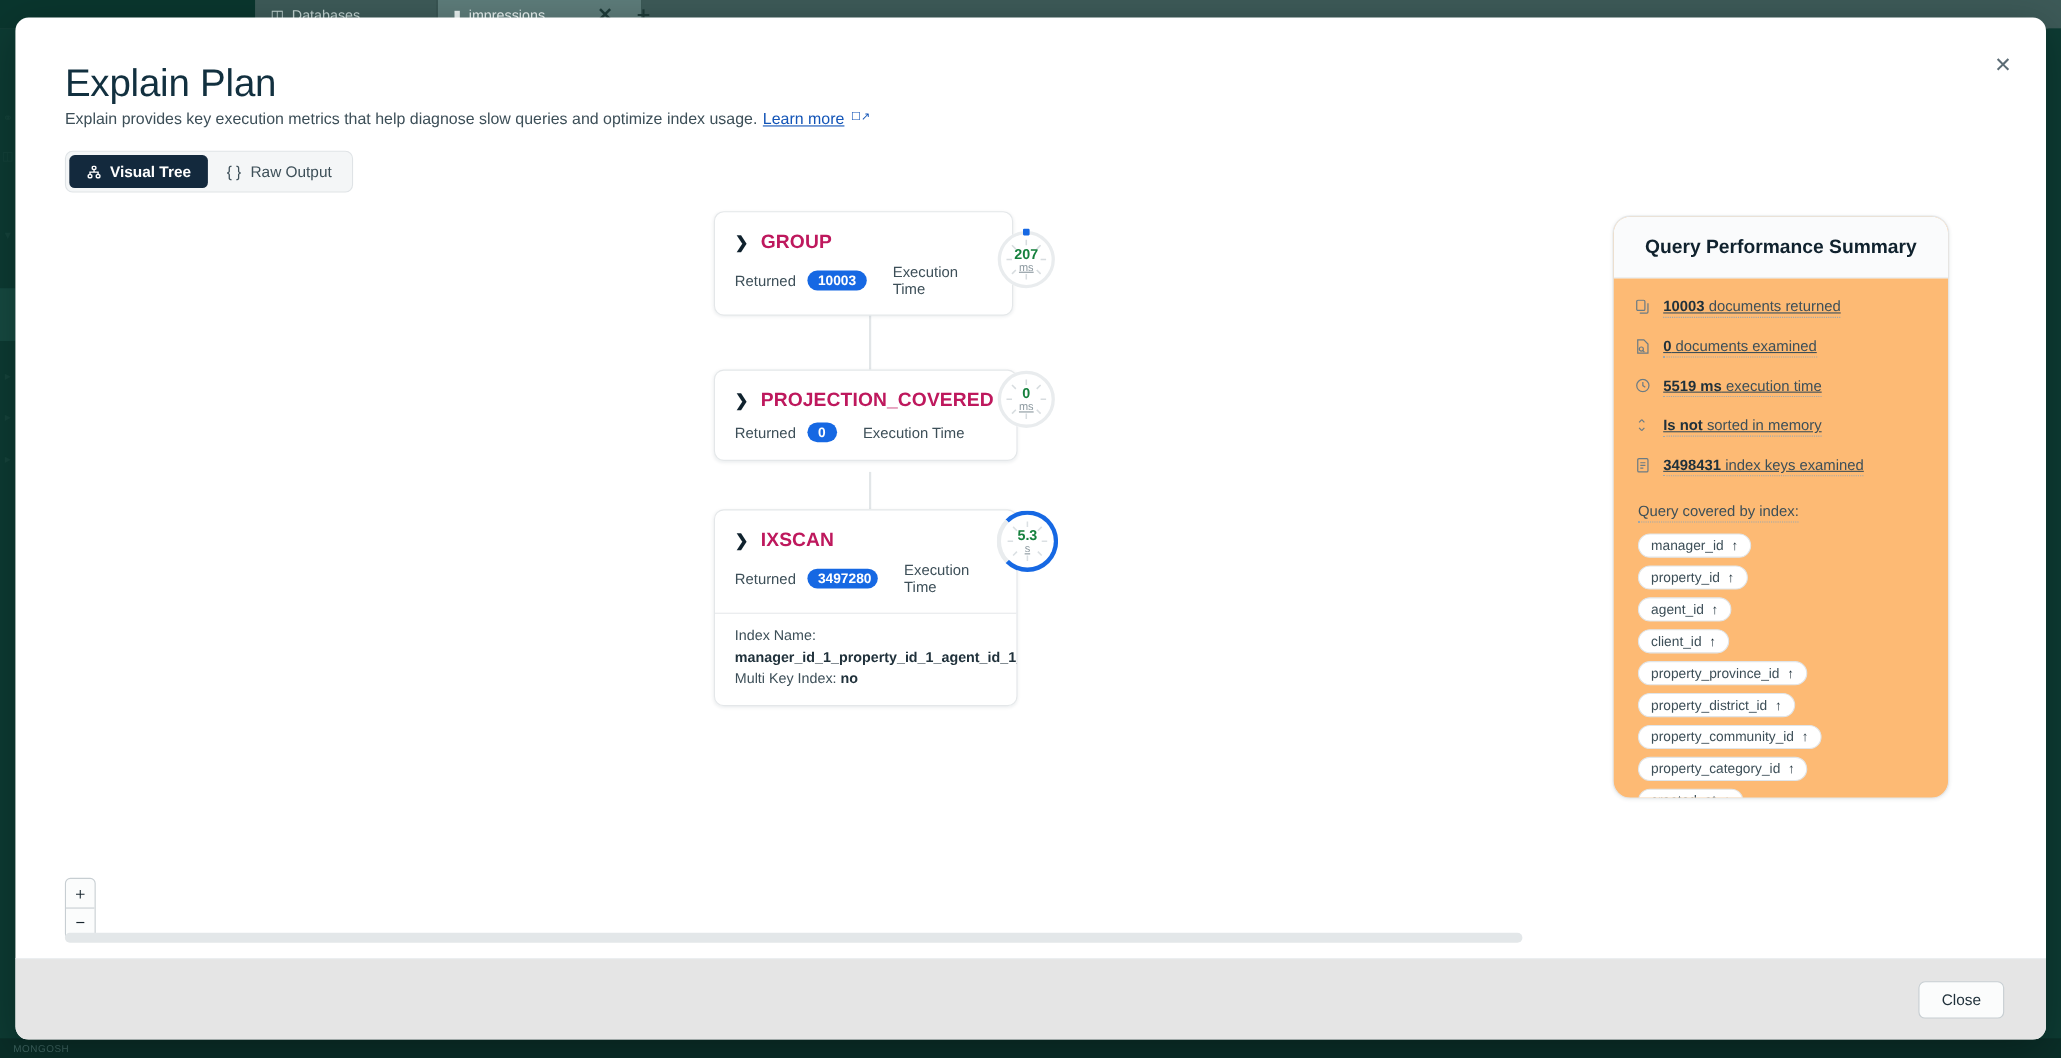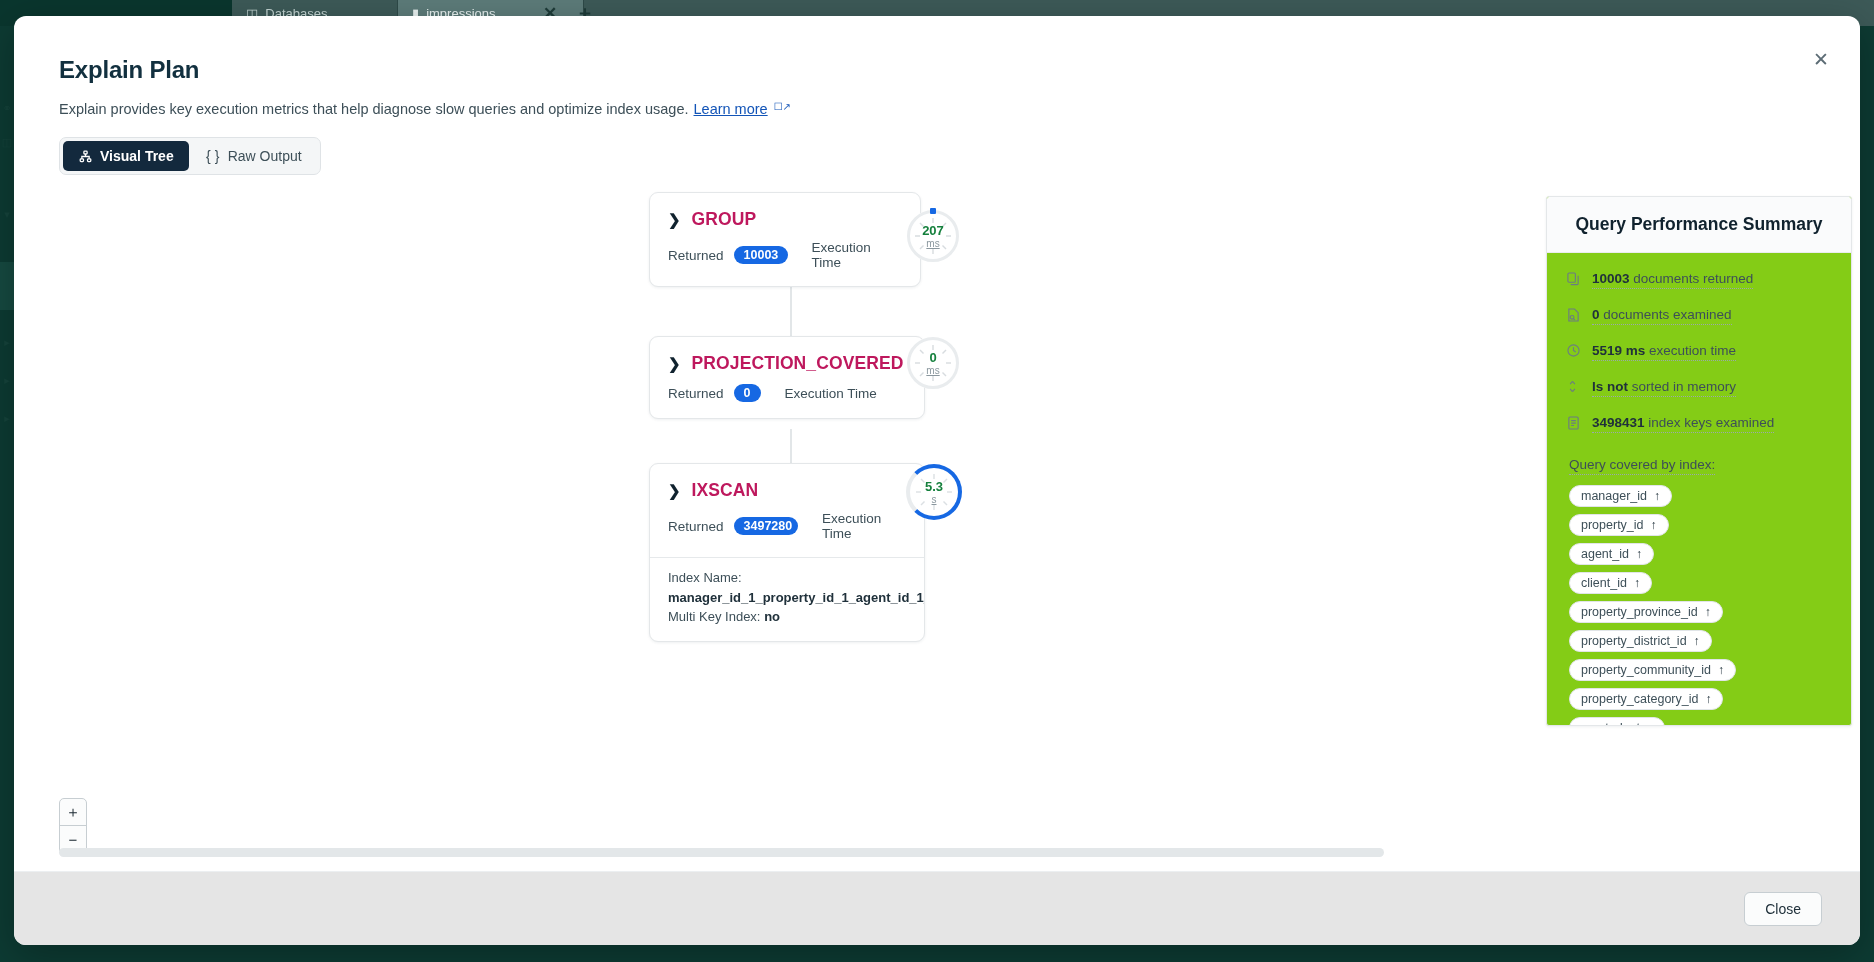--- a/index.html
+++ b/index.html
@@ -78,21 +78,21 @@
   #modal-close {
     position: absolute; top: 30px; right: 26px;
     width: 26px; height: 26px;
     display: flex; align-items: center; justify-content: center;
     color: #5c6c75; font-size: 19px; cursor: pointer;
     background: none; border: none; font-family: inherit;
   }
 
   #modal-title {
     position: absolute; left: 45px; top: 40px;
-    font-size: 24px; font-weight: 700; color: #12303f;
+    font-size: 35px; font-weight: 400; color: #12303f;
     letter-spacing: -.2px;
   }
 
   #modal-subtitle {
     position: absolute; left: 45px; top: 85px;
     font-size: 14.5px; color: #3d4f58;
     display: flex; align-items: baseline; gap: 5px;
   }
   #learn-more-link {
     color: #1254b7; text-decoration: underline; cursor: pointer;
@@ -185,43 +185,43 @@
   .connector { position: absolute; background: #e2e6e8; }
   .conn-arrow {
     position: absolute; width: 0; height: 0;
     border-left: 7px solid transparent;
     border-right: 7px solid transparent;
     border-bottom: 9px solid #9aa7ae;
   }
 
   
   #summary-panel {
-    position: absolute; left: 1532px; top: 180px;
+    position: absolute; left: 1452px; top: 180px;
     width: 306px; height: 530px;
-    background: #84cc16;
+    background: #fdba74;
     border: 1px solid #e4e7e9;
-    border-radius: 3px;
+    border-radius: 16px;
     box-shadow: 0 1px 3px rgba(16,40,50,.07);
     overflow: hidden;
   }
   #summary-header {
     height: 56px; background: #fafbfc;
     border-bottom: 1px solid #e9ecee;
     display: flex; align-items: center; justify-content: center;
     font-size: 17.5px; font-weight: 700; color: #10222e;
   }
   #summary-body { padding: 18px 22px 10px 20px; }
   .summary-row {
     display: flex; align-items: flex-start; gap: 11px;
     margin-bottom: 18px;
     font-size: 13.5px; color: #3d4f58;
   }
   .summary-ico { width: 14px; flex: 0 0 14px; margin-top: 1px; color: #6b7b84; }
   .summary-text {
-    border-bottom: 1.5px dotted #9aa7ae; padding-bottom: 2px;
+    border-bottom: 1.5px dotted #9aa7ae; padding-bottom: 2px; text-decoration: underline;
   }
   .summary-text b { font-weight: 700; color: #20313b; }
 
   #covered-label {
     font-size: 13.5px; color: #3d4f58;
     border-bottom: 1.5px dotted #9aa7ae;
     display: inline-block; padding-bottom: 2px;
     margin: 6px 0 10px 2px;
   }
   #index-chips { display: flex; flex-direction: column; align-items: flex-start; gap: 7px; padding-left: 2px; }
@@ -293,20 +293,21 @@
     <div id="bg-sidebar-hl"></div>
     <div class="bg-side-ico" style="top:76px;">⚭</div>
     <div class="bg-side-ico" style="top:110px;">◫</div>
     <div class="bg-side-ico" style="top:182px;">▾</div>
     <div class="bg-side-ico" style="top:310px;">▸</div>
     <div class="bg-side-ico" style="top:348px;">▸</div>
     <div class="bg-side-ico" style="top:386px;">▸</div>
   </div>
 
   <div id="bg-right-edge"></div>
+  <div id="bg-footer">MONGOSH</div>
 </div>
 
 <div id="modal">
 
   <button id="modal-close">✕</button>
 
   <div id="modal-title">Explain Plan</div>
 
   <div id="view-tabs">
     <button class="view-tab active">

